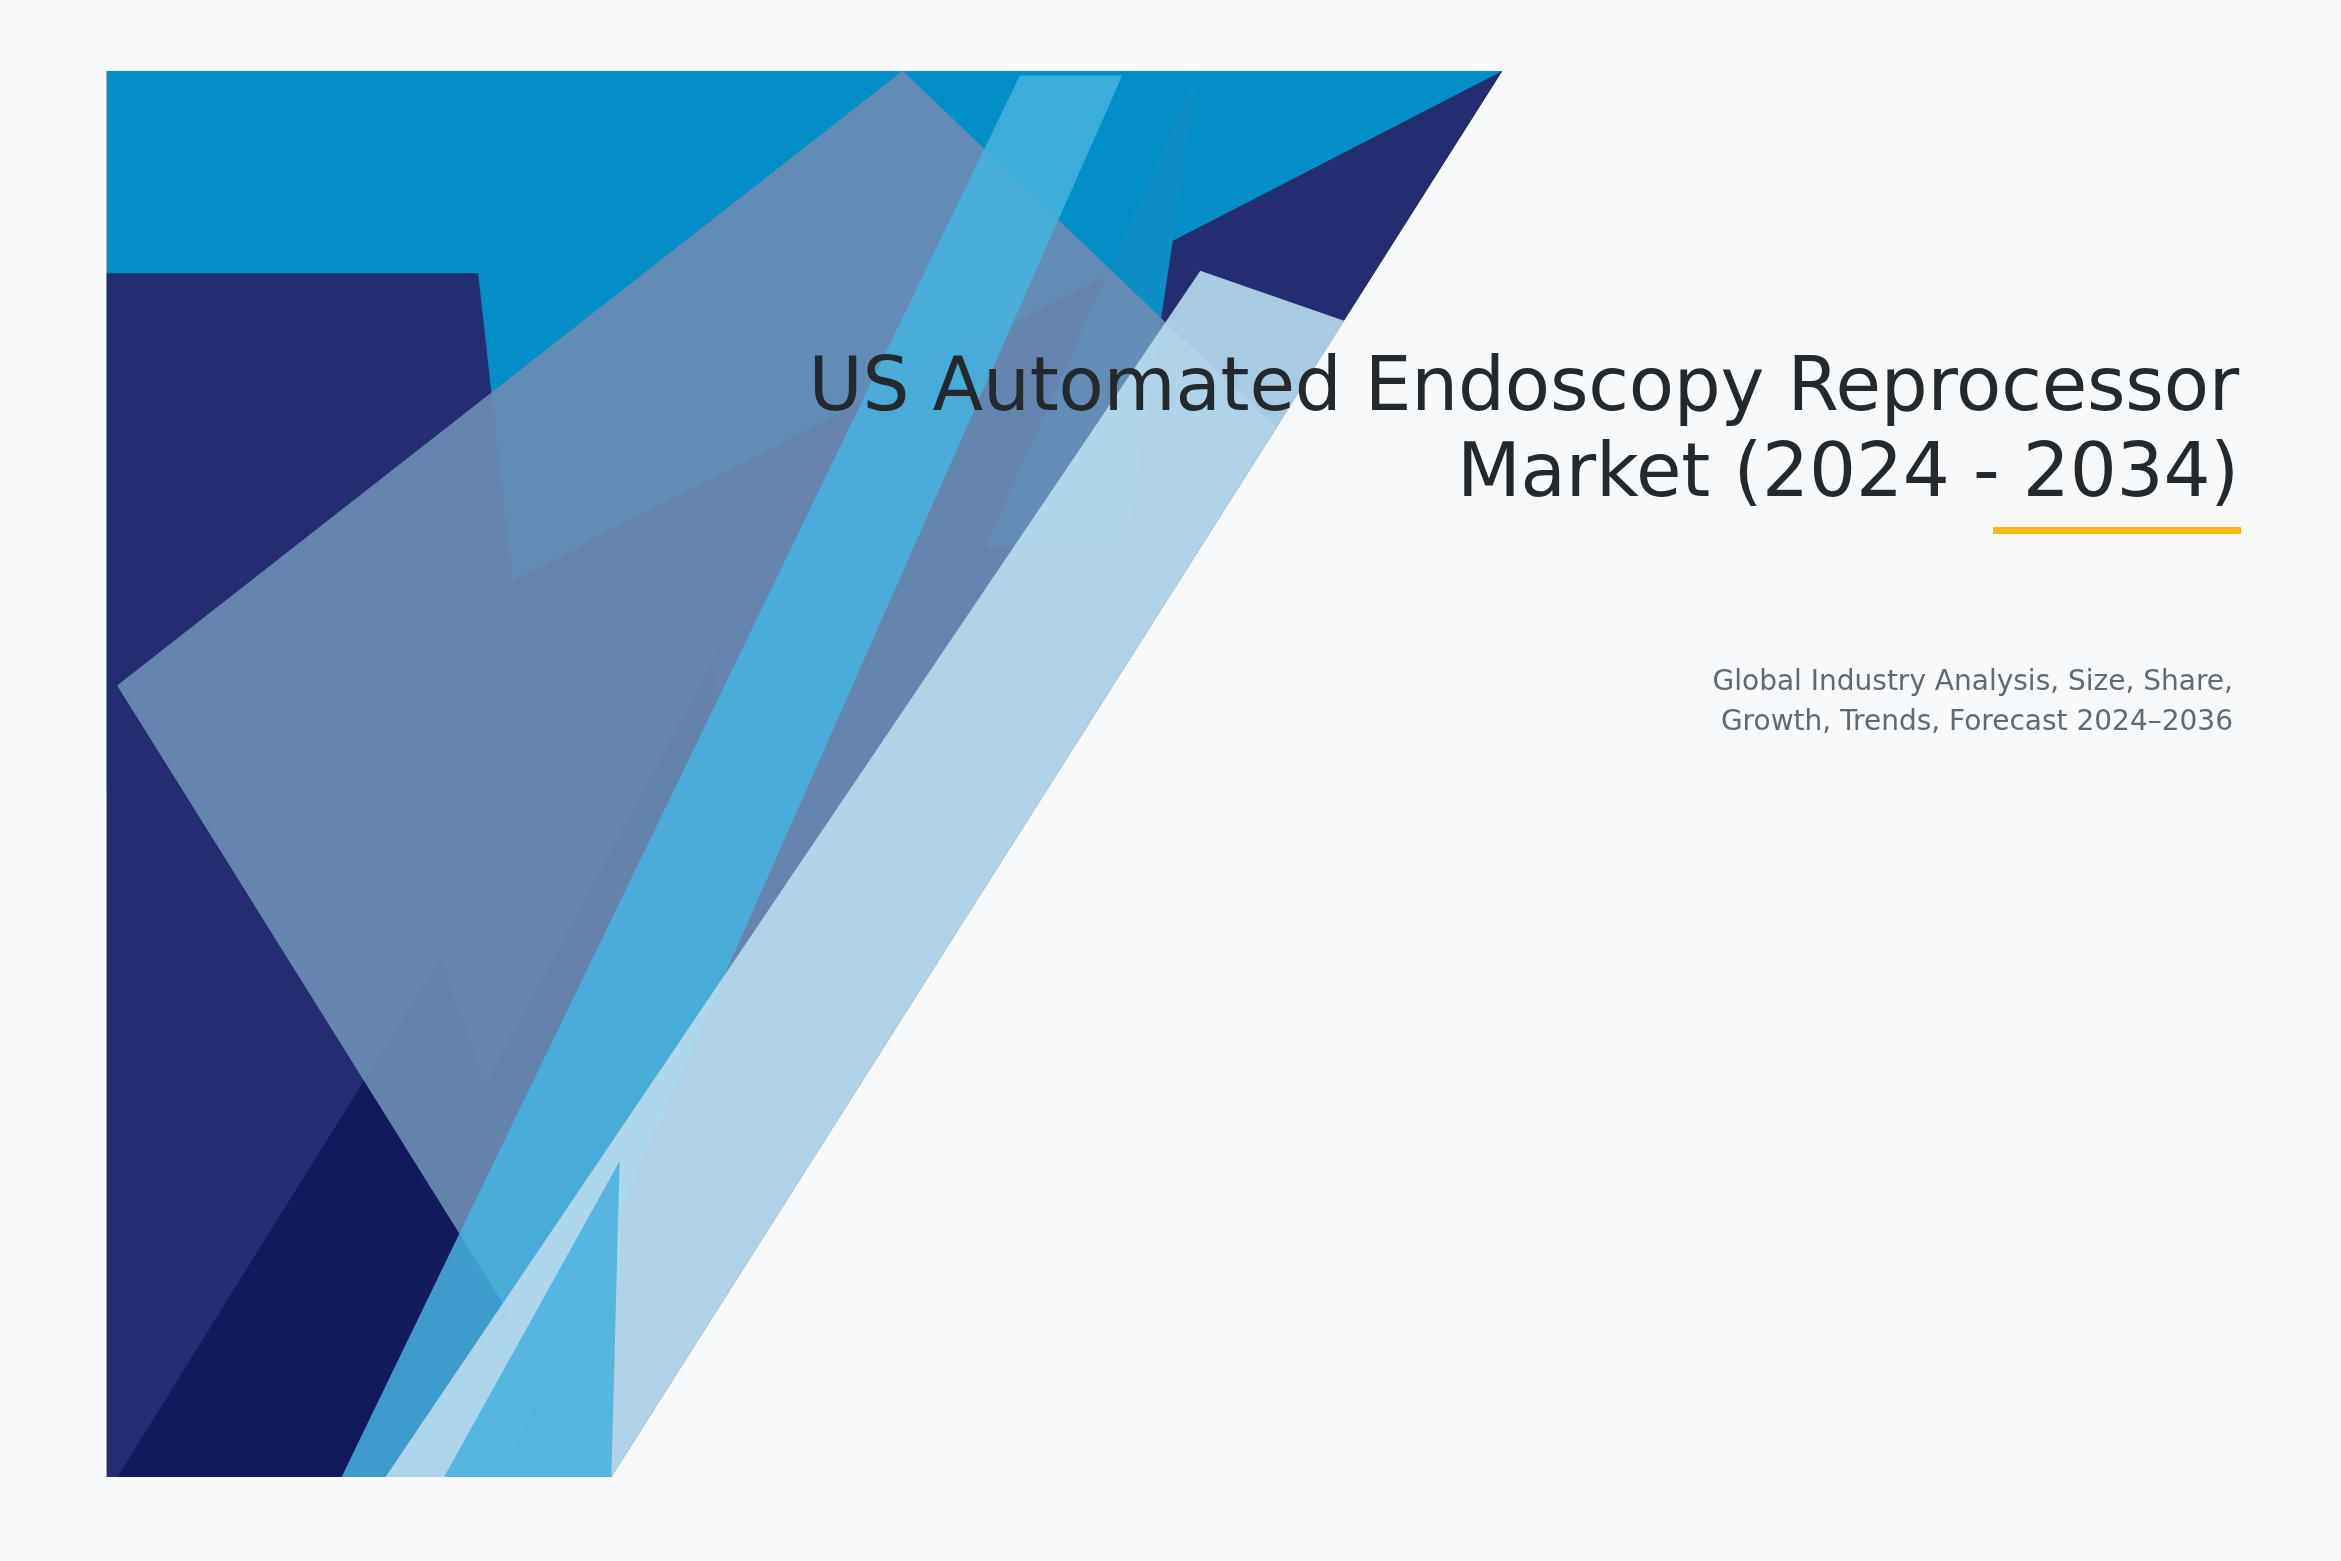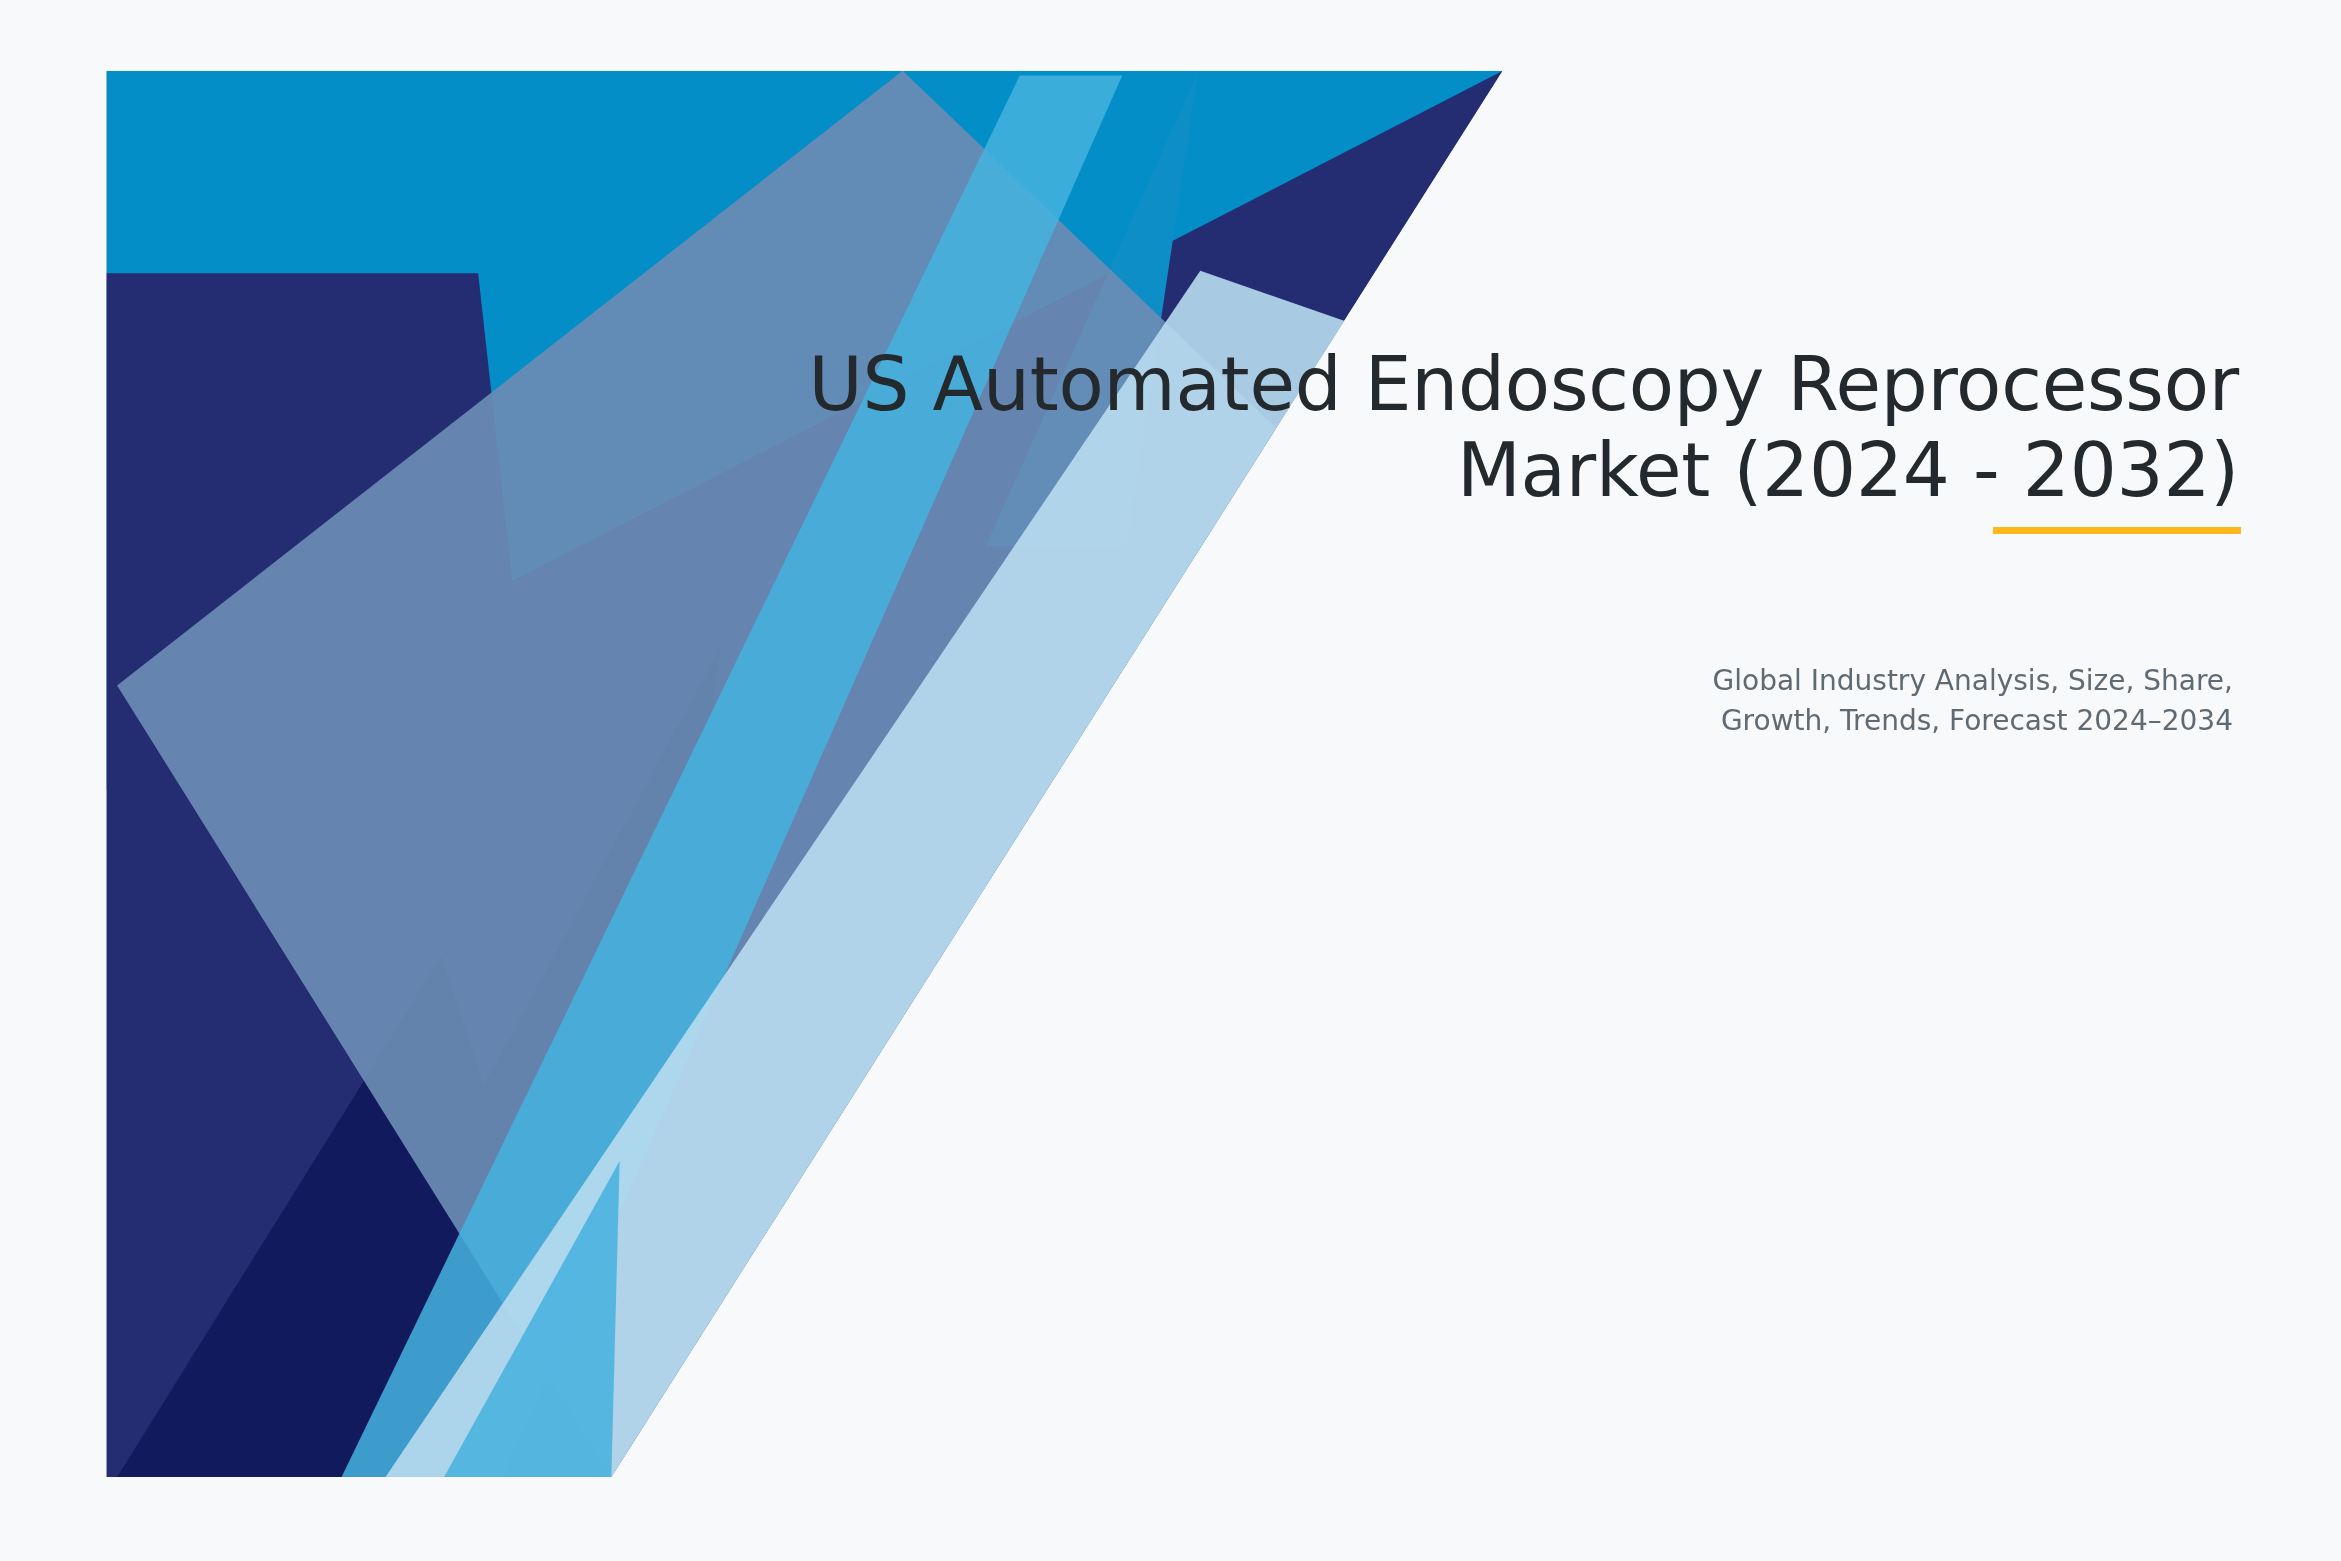--- a/index.html
+++ b/index.html
@@ -99,22 +99,22 @@
       <polygon points="2300,155 1030,3028 700,3028 2090,155" fill="#45b2de" opacity="0.86"></polygon>
 
       <polygon points="2790,670 1260,3028 790,3028 2460,555" fill="#b8dcf0" opacity="0.90"></polygon>
 
       <polygon points="1270,2380 1253,3028 910,3028" fill="#45b2de" opacity="0.85"></polygon>
     </g>
   </svg>
 
   <div id="text-block">
     <h1 id="report-title">US Automated Endoscopy Reprocessor
-Market (2024 - 2032)</h1>
+Market (2024 - 2034)</h1>
   </div>
 
   <div id="title-accent"></div>
 
   <p id="report-subtitle">Global Industry Analysis, Size, Share,
-Growth, Trends, Forecast 2024–2034</p>
+Growth, Trends, Forecast 2024–2036</p>
 
 </div>
 
 
 </body></html>

